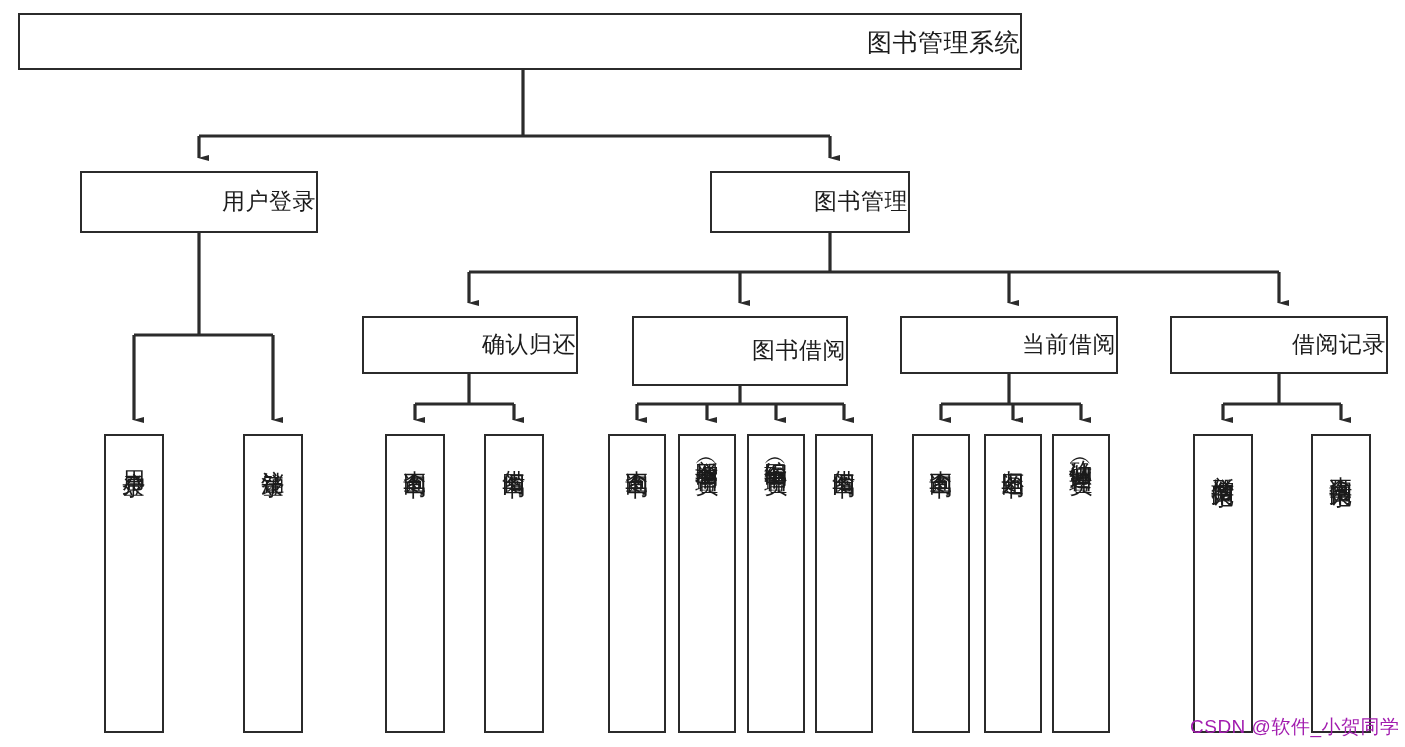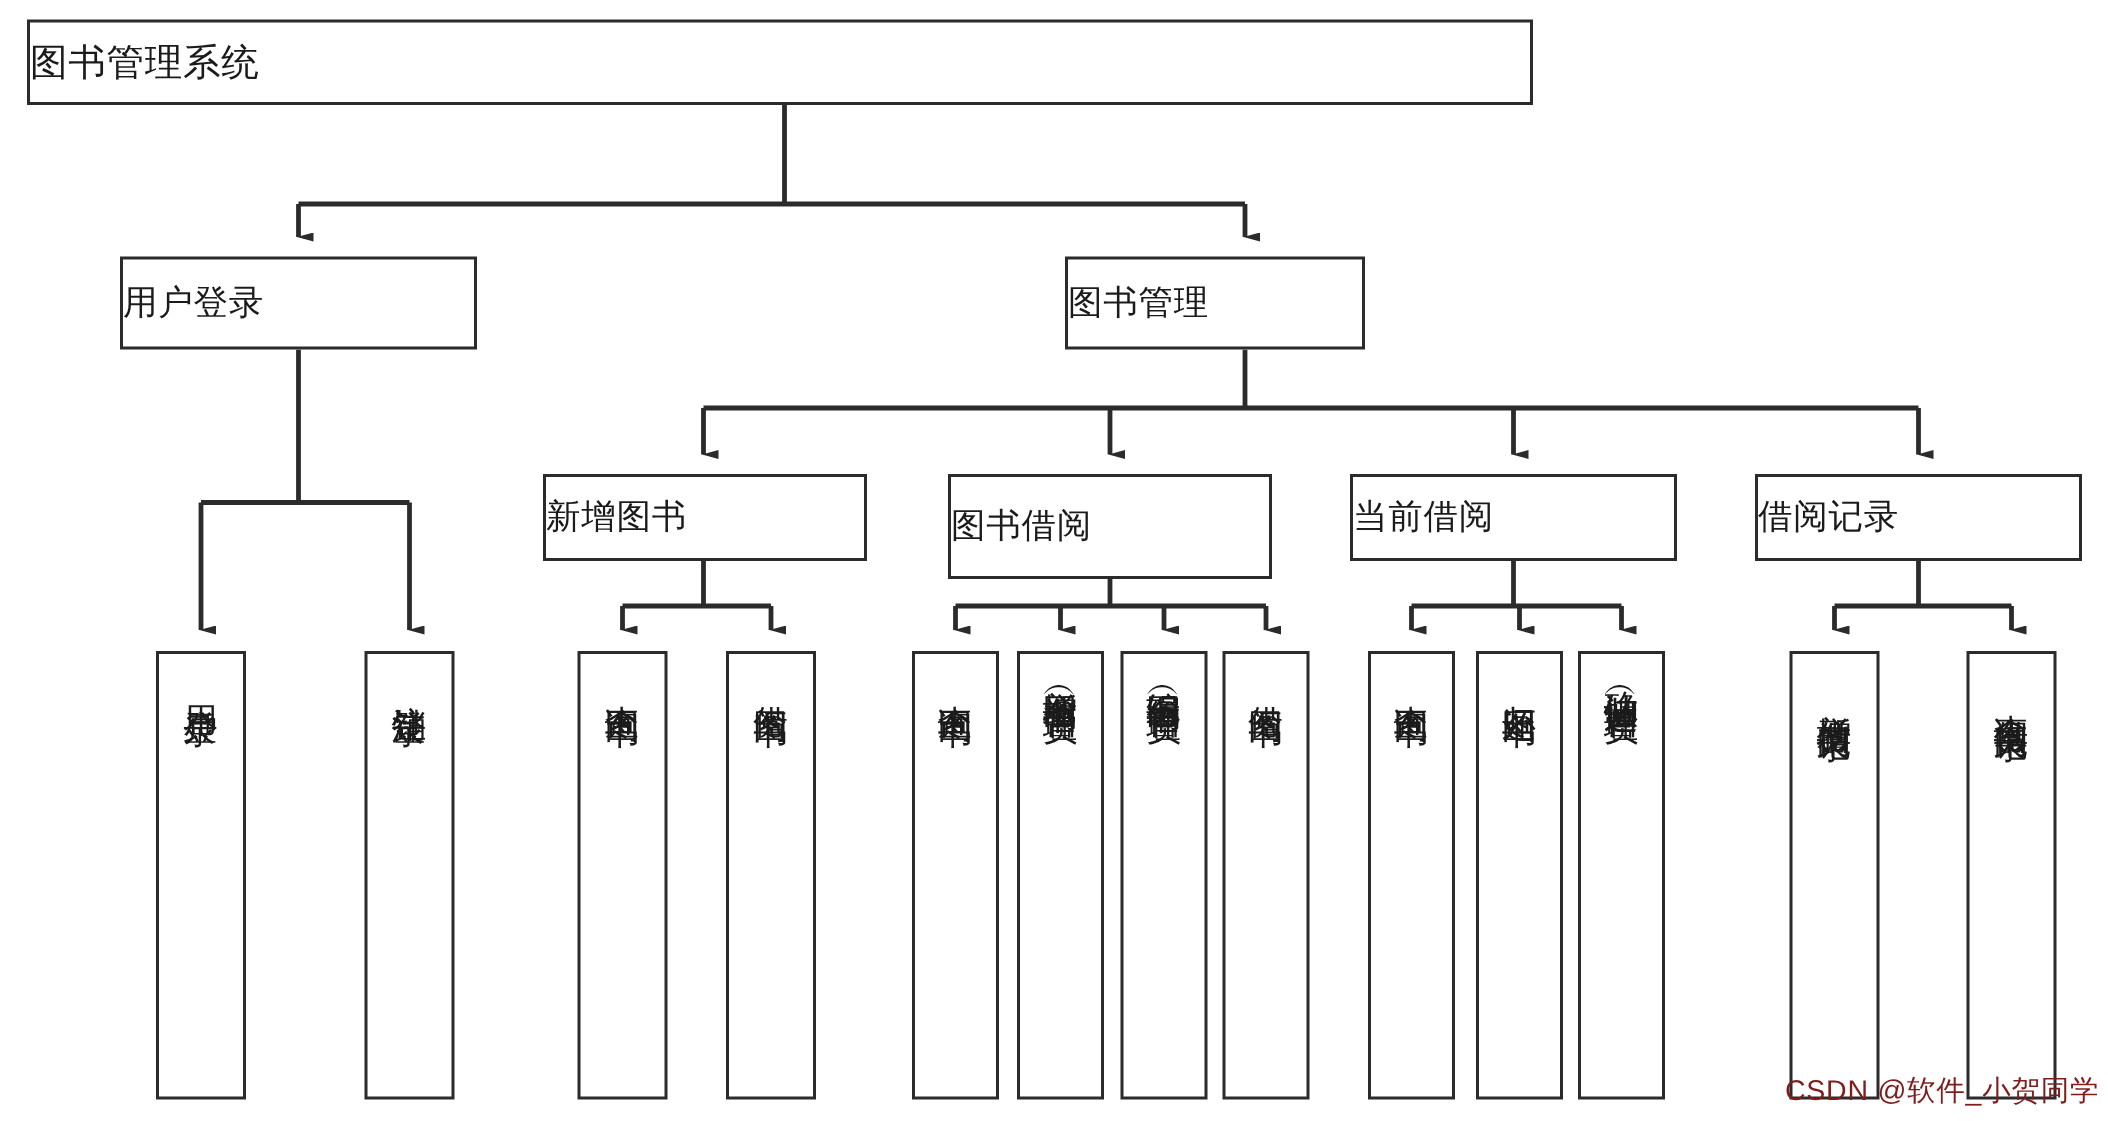--- a/index.html
+++ b/index.html
@@ -25,21 +25,21 @@
     height: 747px;
     pointer-events: none;
   }
   .node {
     position: absolute;
     box-sizing: border-box;
     border: 2.5px solid #2b2b2b;
     background: #ffffff;
     display: flex;
     align-items: center;
-    justify-content: flex-start;
+    justify-content: flex-end;
     color: #1b1b1b;
   }
   .node .label {
     display: block;
     text-align: center;
     line-height: 1.12;
     letter-spacing: 0.5px;
   }
   .node-root .label {
     font-size: 25px;
@@ -56,21 +56,21 @@
     writing-mode: vertical-rl;
     text-orientation: upright;
     font-size: 23px;
     line-height: 1.32;
     letter-spacing: 2px;
     white-space: pre;
   }
   .watermark {
     position: absolute;
     font-size: 19px;
-    color: #7f1d1d;
+    color: #a21caf;
     letter-spacing: 0.5px;
     white-space: nowrap;
     user-select: none;
   }
 </style>
 </head>
 <body>
 
 <div id="canvas">
 
@@ -129,21 +129,21 @@
   </div>
 
   <div class="node node-mid" style="left:80px; top:171px; width:238px; height:62px;">
     <span class="label">用户登录</span>
   </div>
   <div class="node node-mid" style="left:710px; top:171px; width:200px; height:62px;">
     <span class="label">图书管理</span>
   </div>
 
   <div class="node node-mid" style="left:362px; top:316px; width:216px; height:58px;">
-    <span class="label">新增图书</span>
+    <span class="label">确认归还</span>
   </div>
   <div class="node node-mid" style="left:632px; top:316px; width:216px; height:70px;">
     <span class="label">图书借阅</span>
   </div>
   <div class="node node-mid" style="left:1170px; top:316px; width:218px; height:58px;">
     <span class="label">借阅记录</span>
   </div>
   <div class="node node-mid" style="left:900px; top:316px; width:218px; height:58px;">
     <span class="label">当前借阅</span>
   </div>

